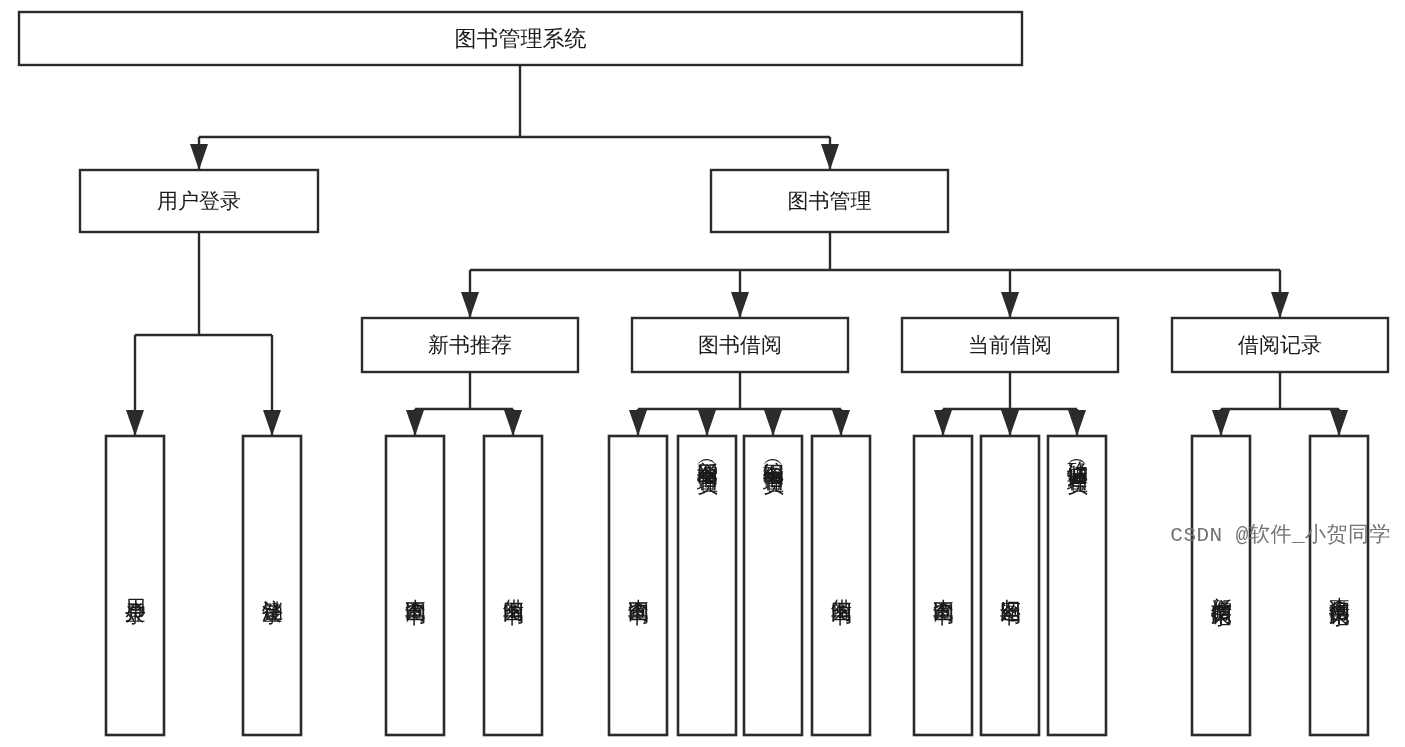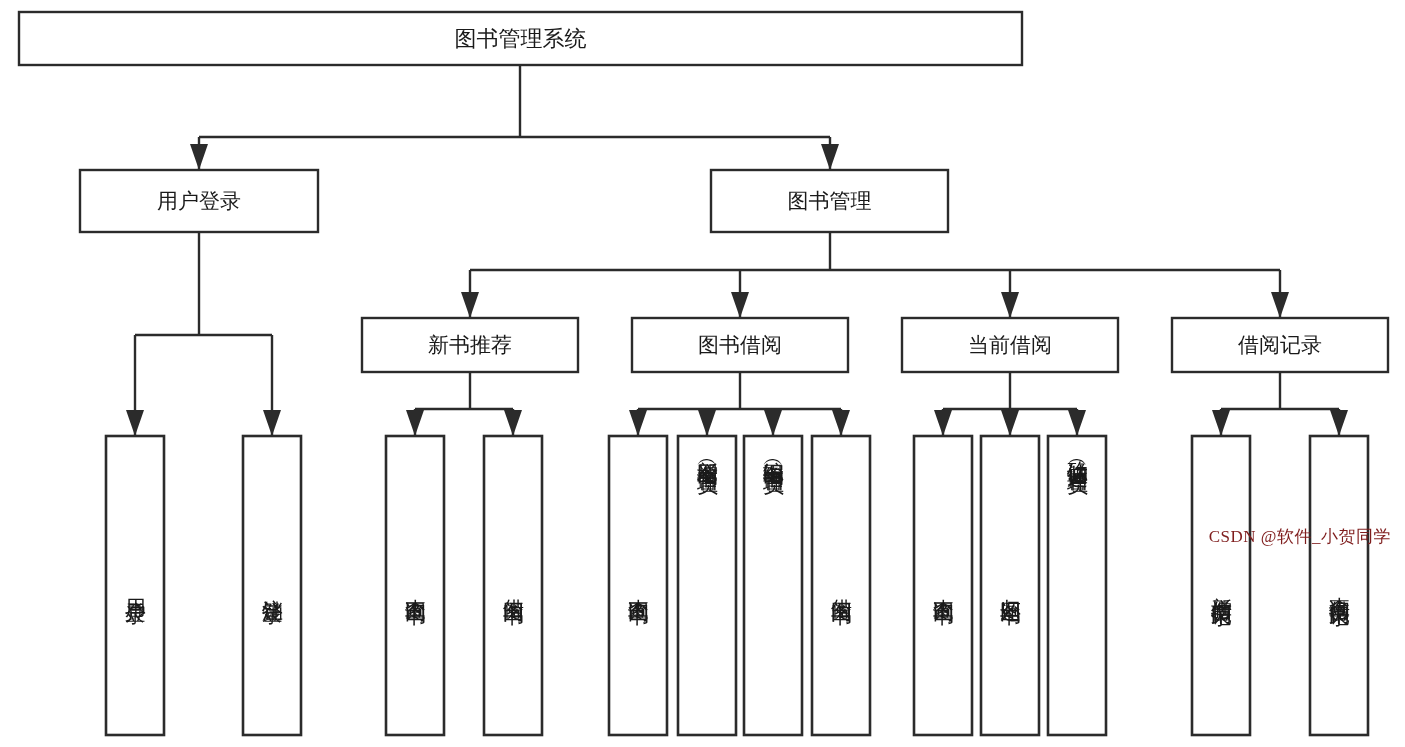--- a/index.html
+++ b/index.html
@@ -73,23 +73,23 @@
     line-height: 1.18;
     letter-spacing: 2px;
     color: #1a1a1a;
     white-space: nowrap;
     text-align: center;
   }
   .watermark {
     position: absolute;
     right: 14px;
     bottom: 6px;
-    font-family: Liberation Serif, serif;
-    font-size: 17px;
-    color: #7f1d1d;
+    font-family: Liberation Mono, monospace;
+    font-size: 21px;
+    color: #737373;
     letter-spacing: 0.5px;
     white-space: nowrap;
     user-select: none;
   }
 </style>
 </head>
 <body>
 
 <div id="diagram-root">
   <svg id="flow" viewBox="0 0 1405 747" xmlns="http://www.w3.org/2000/svg">

